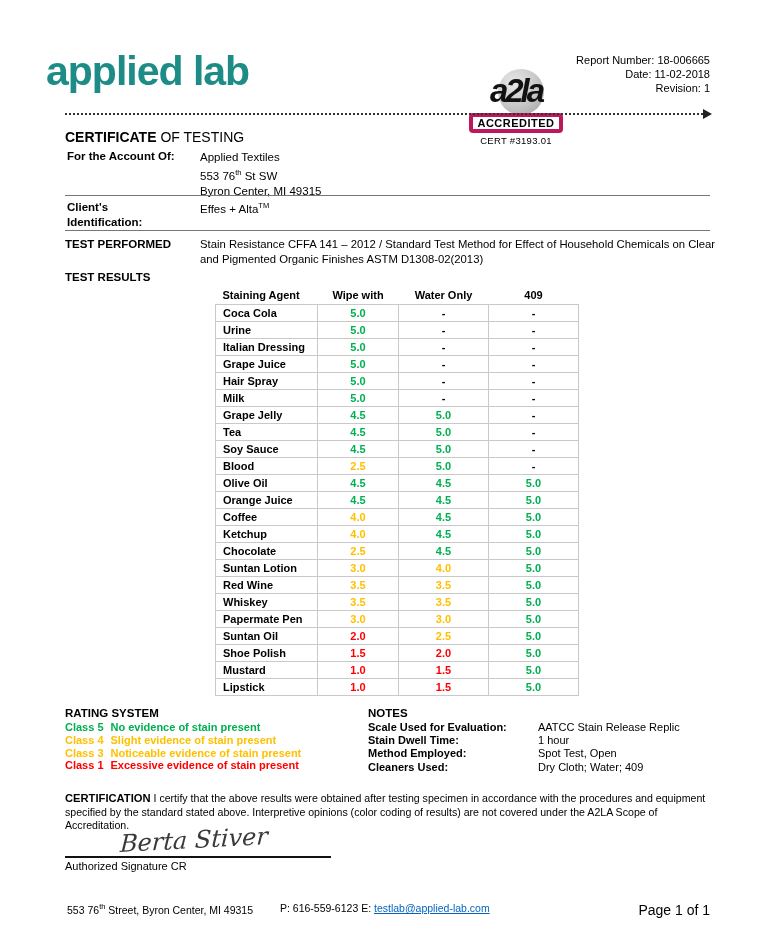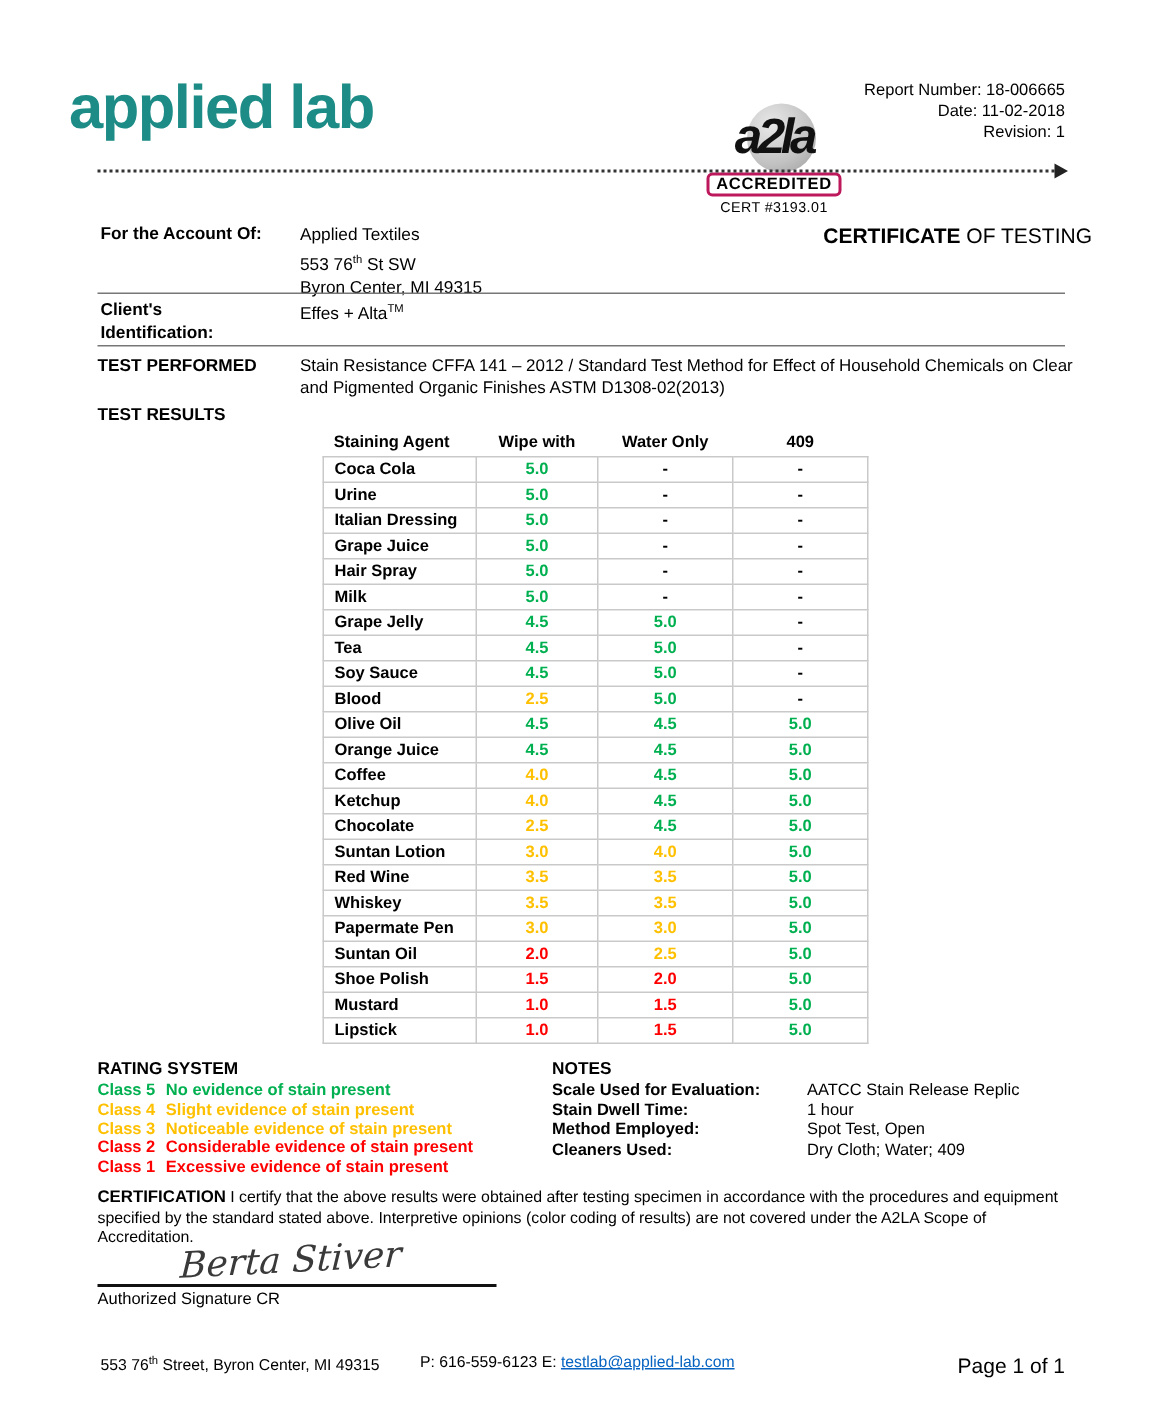--- a/index.html
+++ b/index.html
@@ -8,36 +8,36 @@
   .page { position:relative; width:768px; height:945px; background:#fff; overflow:hidden; }
 
   
   .logo { position:absolute; left:46px; top:48px; font-size:41px; font-weight:bold;
           color:#1d8c86; letter-spacing:-1px; }
   .badge { position:absolute; left:462px; top:40px; width:108px; text-align:center;margin-top:29px; }
   .globe { position:absolute; left:36px; top:0; width:46px; height:46px; border-radius:50%;
            background:radial-gradient(circle at 35% 30%, #e8e8e8 0%, #c2c2c2 60%, #9b9b9b 100%); }
   .a2la-text { position:relative; font-size:33px; font-weight:900; font-style:italic;
                letter-spacing:-3px; line-height:44px; color:#111; }
-  .accredited-box { display:inline-block; border:2px solid #be185d; border-radius:4px;
+  .accredited-box { display:inline-block; border:4px solid #be185d; border-radius:4px;
                     padding:0 4px; font-size:11px; font-weight:bold; letter-spacing:.5px;
                     background:#fff; position:relative; }
   .cert-text { font-size:9.5px; margin-top:2px; letter-spacing:.3px; }
   .report-info { position:absolute; right:58px; top:53px; text-align:right;
                  font-size:11px; line-height:14px; }
 
   
   .dotted-rule { position:absolute; left:65px; width:638px; top:113px;
                  border-bottom:2px dotted #333; }
   .arrow-head { position:absolute; left:703px; top:109px; width:0; height:0;
                 border-left:9px solid #222; border-top:5px solid transparent;
                 border-bottom:5px solid transparent; }
 
-  .doc-title { position:absolute; left:83px; top:129px; width:645px; text-align:right;
-               font-size:14px;margin-top:20px; }
+  .doc-title { position:absolute; left:65px; top:129px; width:645px; text-align:left;
+               font-size:14px; }
   .doc-title b { font-weight:bold; }
 
   .label-bold { font-weight:bold; font-size:11.5px; }
   .acct-label { position:absolute; left:67px; top:150px; }
   .acct-lines { position:absolute; left:200px; top:150px; font-size:11.5px; line-height:15px; }
   .sep-line { position:absolute; left:65px; width:645px; border-bottom:1px solid #777; }
   .sep1 { top:195px; } .sep2 { top:230px; }
   .client-label { position:absolute; left:67px; top:200px; line-height:15px; }
   .client-value { position:absolute; left:200px; top:201px; font-size:11.5px; }
   sup { font-size:7.5px; vertical-align:super; }
@@ -289,21 +289,20 @@
         </tr>
       </tbody>
   </table>
 
   <div class="rating-block">
     <div class="rating-title">RATING SYSTEM</div>
     <div>
         <div class="rating-line c-green"><span class="rating-cls">Class 5</span><span>No evidence of stain present</span></div>
         <div class="rating-line c-yellow"><span class="rating-cls">Class 4</span><span>Slight evidence of stain present</span></div>
         <div class="rating-line c-yellow"><span class="rating-cls">Class 3</span><span>Noticeable evidence of stain present</span></div>
-        <div class="rating-line c-red"><span class="rating-cls">Class 2</span><span>Considerable evidence of stain present</span></div>
         <div class="rating-line c-red"><span class="rating-cls">Class 1</span><span>Excessive evidence of stain present</span></div>
       </div>
   </div>
 
   <div class="notes-block">
     <div class="notes-title">NOTES</div>
     <div>
         <div class="note-row">
           <div class="note-label">Scale Used for Evaluation:</div>
           <div>AATCC Stain Release Replic</div>

